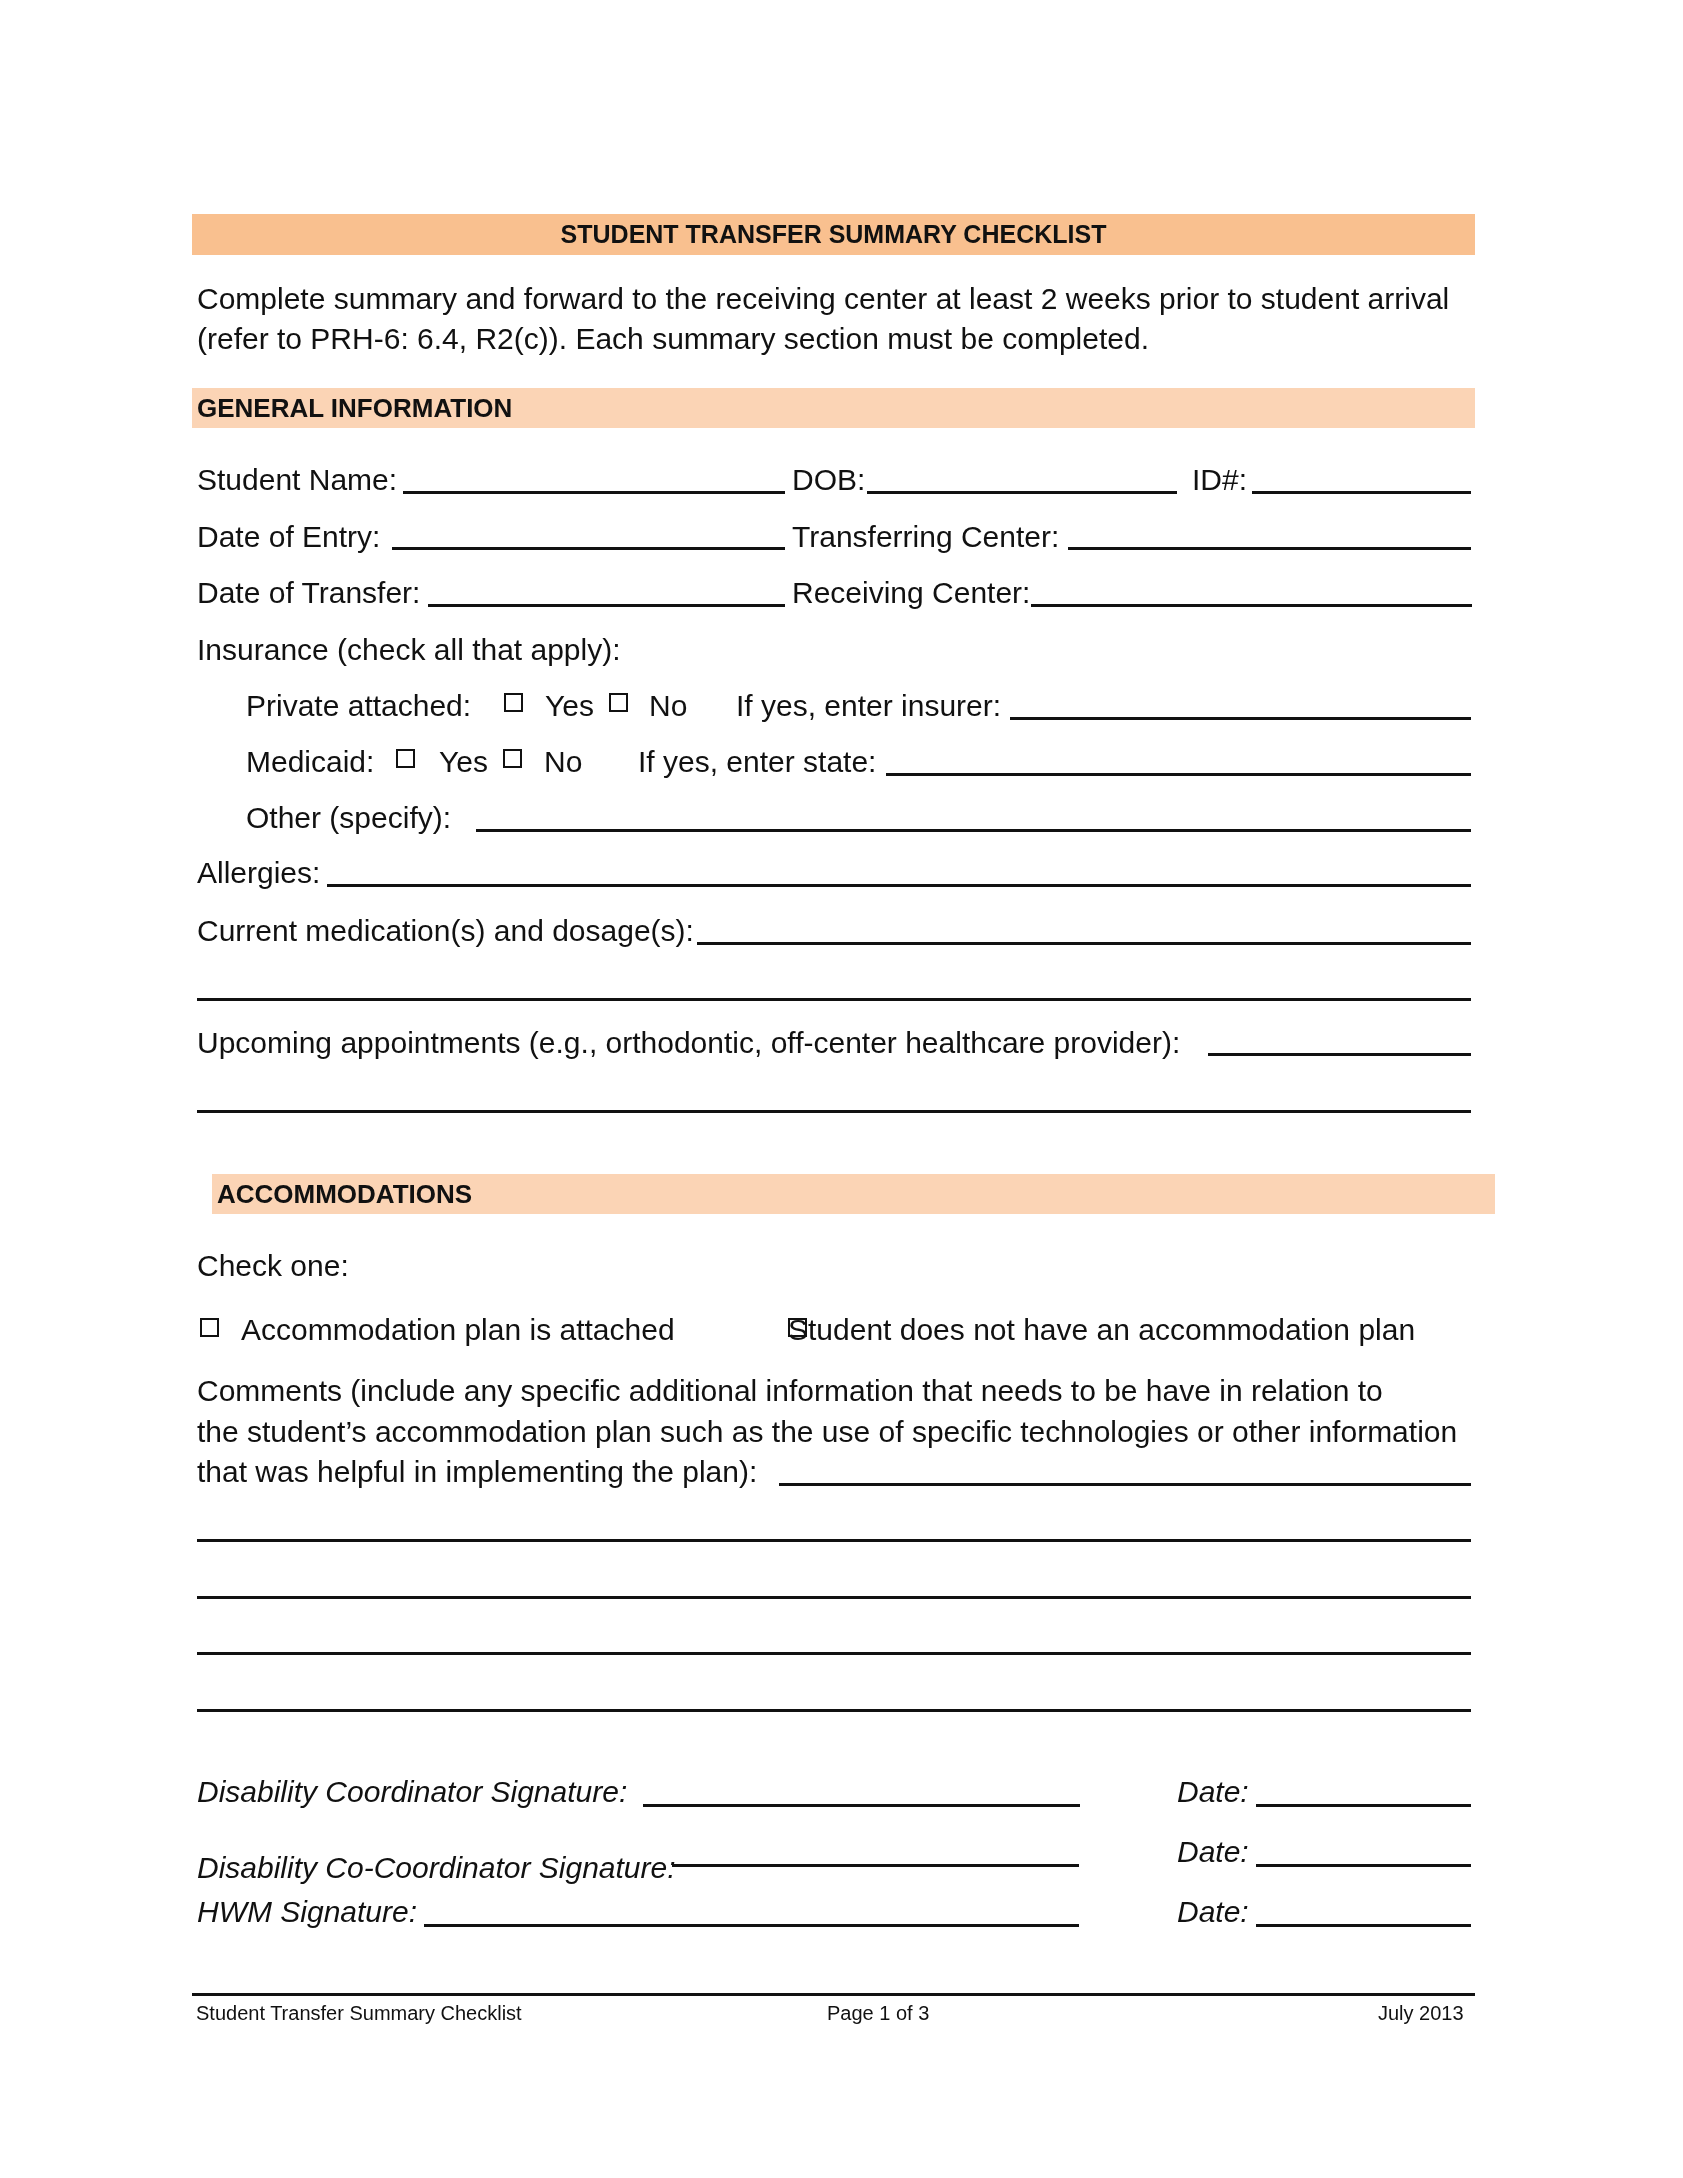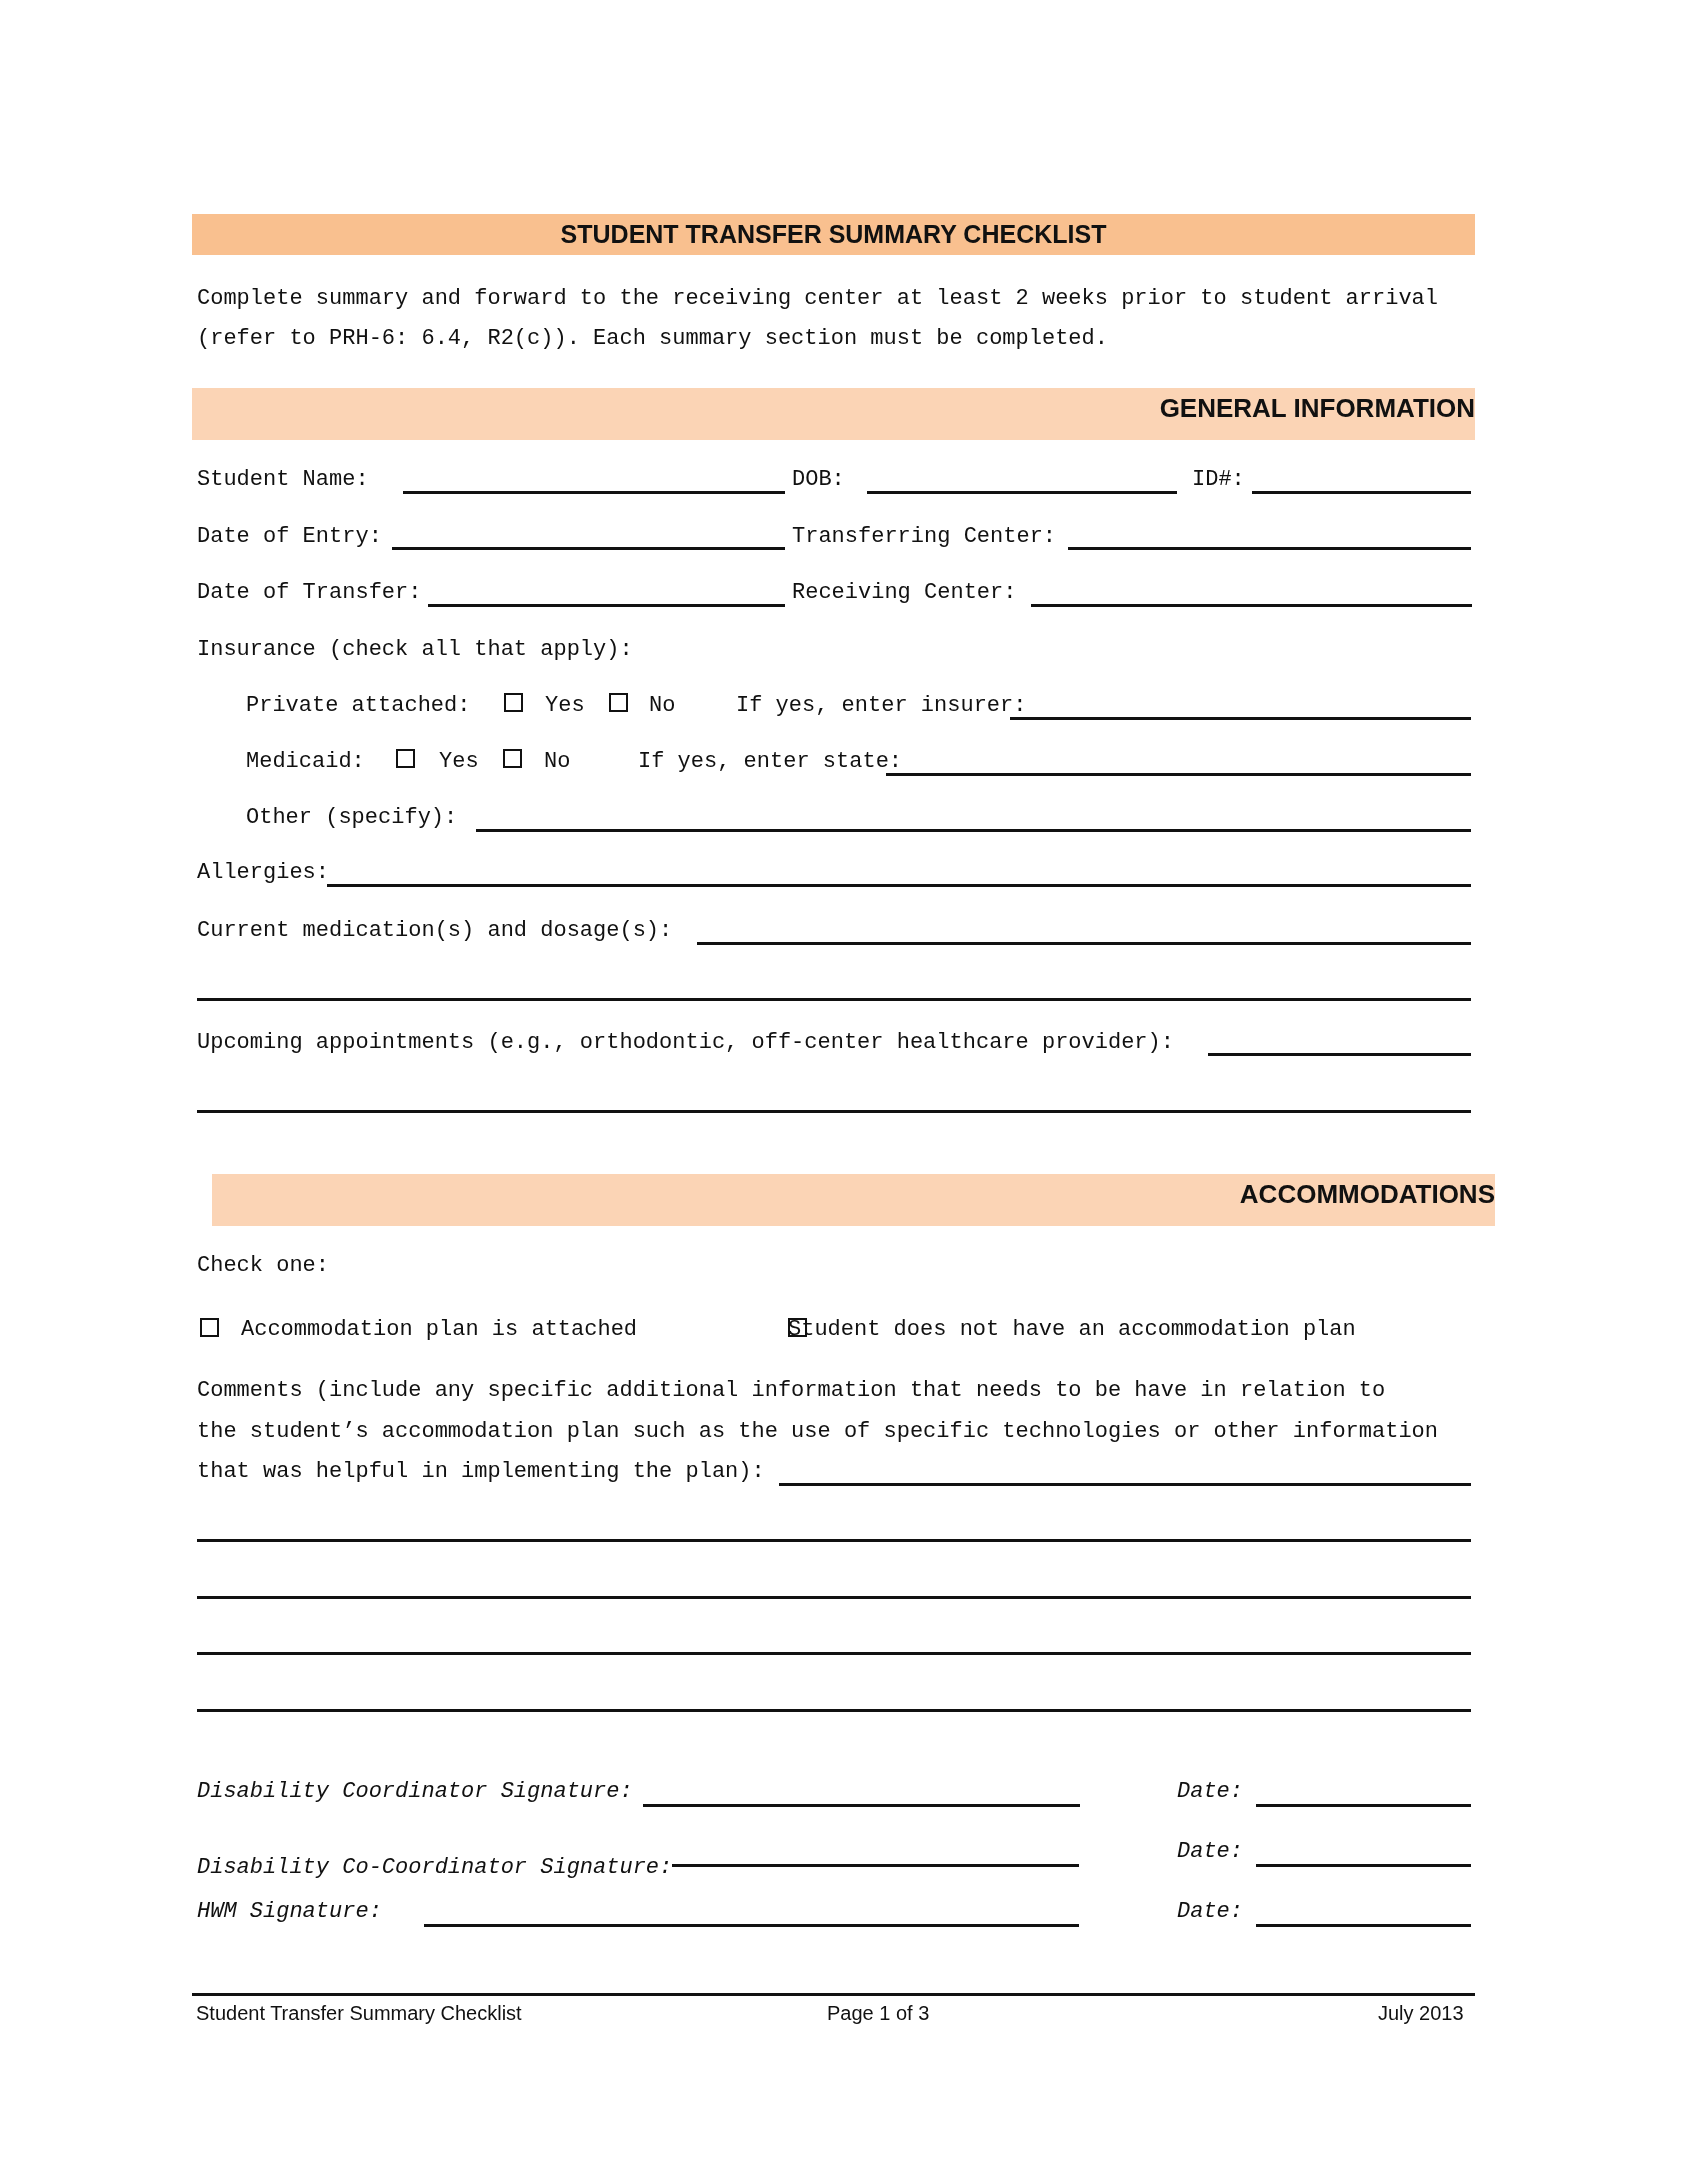--- a/index.html
+++ b/index.html
@@ -1,23 +1,23 @@
 <!DOCTYPE html>
 <html><head>
 <meta charset="utf-8">
 <style>
   html, body { margin:0; padding:0; background:#ffffff; }
   body { width:1683px; height:2178px; position:relative; overflow:hidden;
          font-family:"Liberation Sans", sans-serif; color:#111; }
   .bar { position:absolute; left:192px; width:1283px; }
   .title-bar { top:214px; height:41px; background:#F9C08F; text-align:center;
                font-weight:bold; font-size:25px; line-height:41px; }
-  .section-bar { height:52px; background:#FBD4B5; font-weight:bold; font-size:26px;
-                 line-height:40px; padding-left:5px; box-sizing:border-box;text-align:right; }
-  .txt { position:absolute; font-size:22px; white-space:nowrap; line-height:32px;font-family:Liberation Mono, monospace; }
+  .section-bar { height:40px; background:#FBD4B5; font-weight:bold; font-size:26px;
+                 line-height:40px; padding-left:5px; box-sizing:border-box; }
+  .txt { position:absolute; font-size:30px; white-space:nowrap; line-height:32px; }
   .ital { font-style:italic; }
   .line { position:absolute; height:3px; background:#111; }
   .cb { position:absolute; width:19px; height:19px; border:2.5px solid #111; box-sizing:border-box; background:#fff; }
   .footer-rule { position:absolute; left:192px; width:1283px; top:1993px; height:3px; background:#111; }
   .foot { position:absolute; font-size:20px; top:2000px; line-height:26px; white-space:nowrap; }
 </style>
 </head>
 <body>
 
 <div class="bar title-bar">STUDENT TRANSFER SUMMARY CHECKLIST</div>

